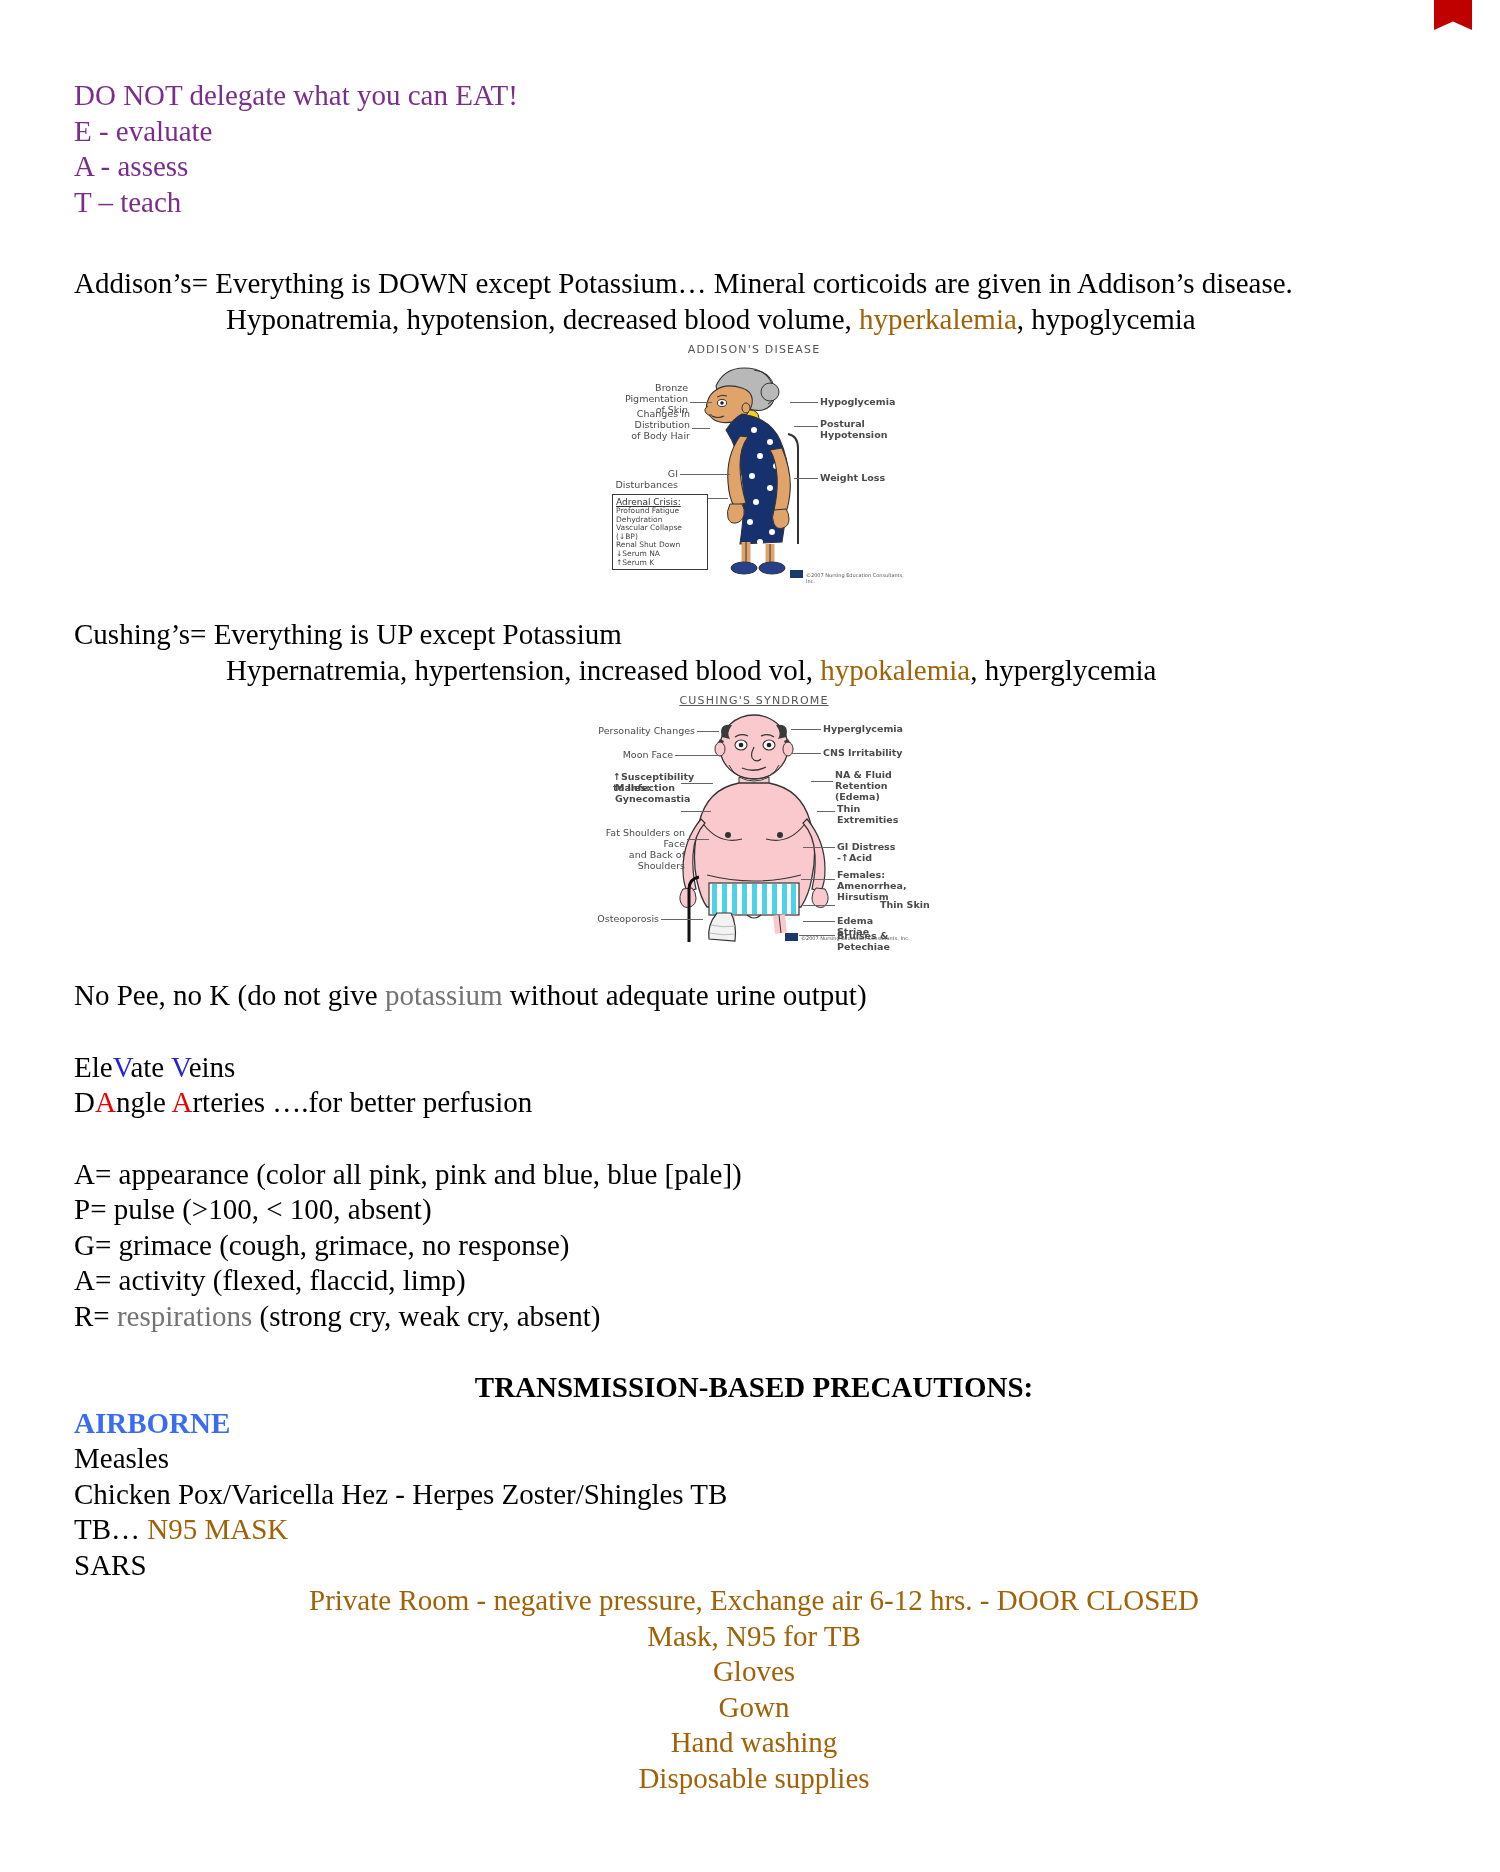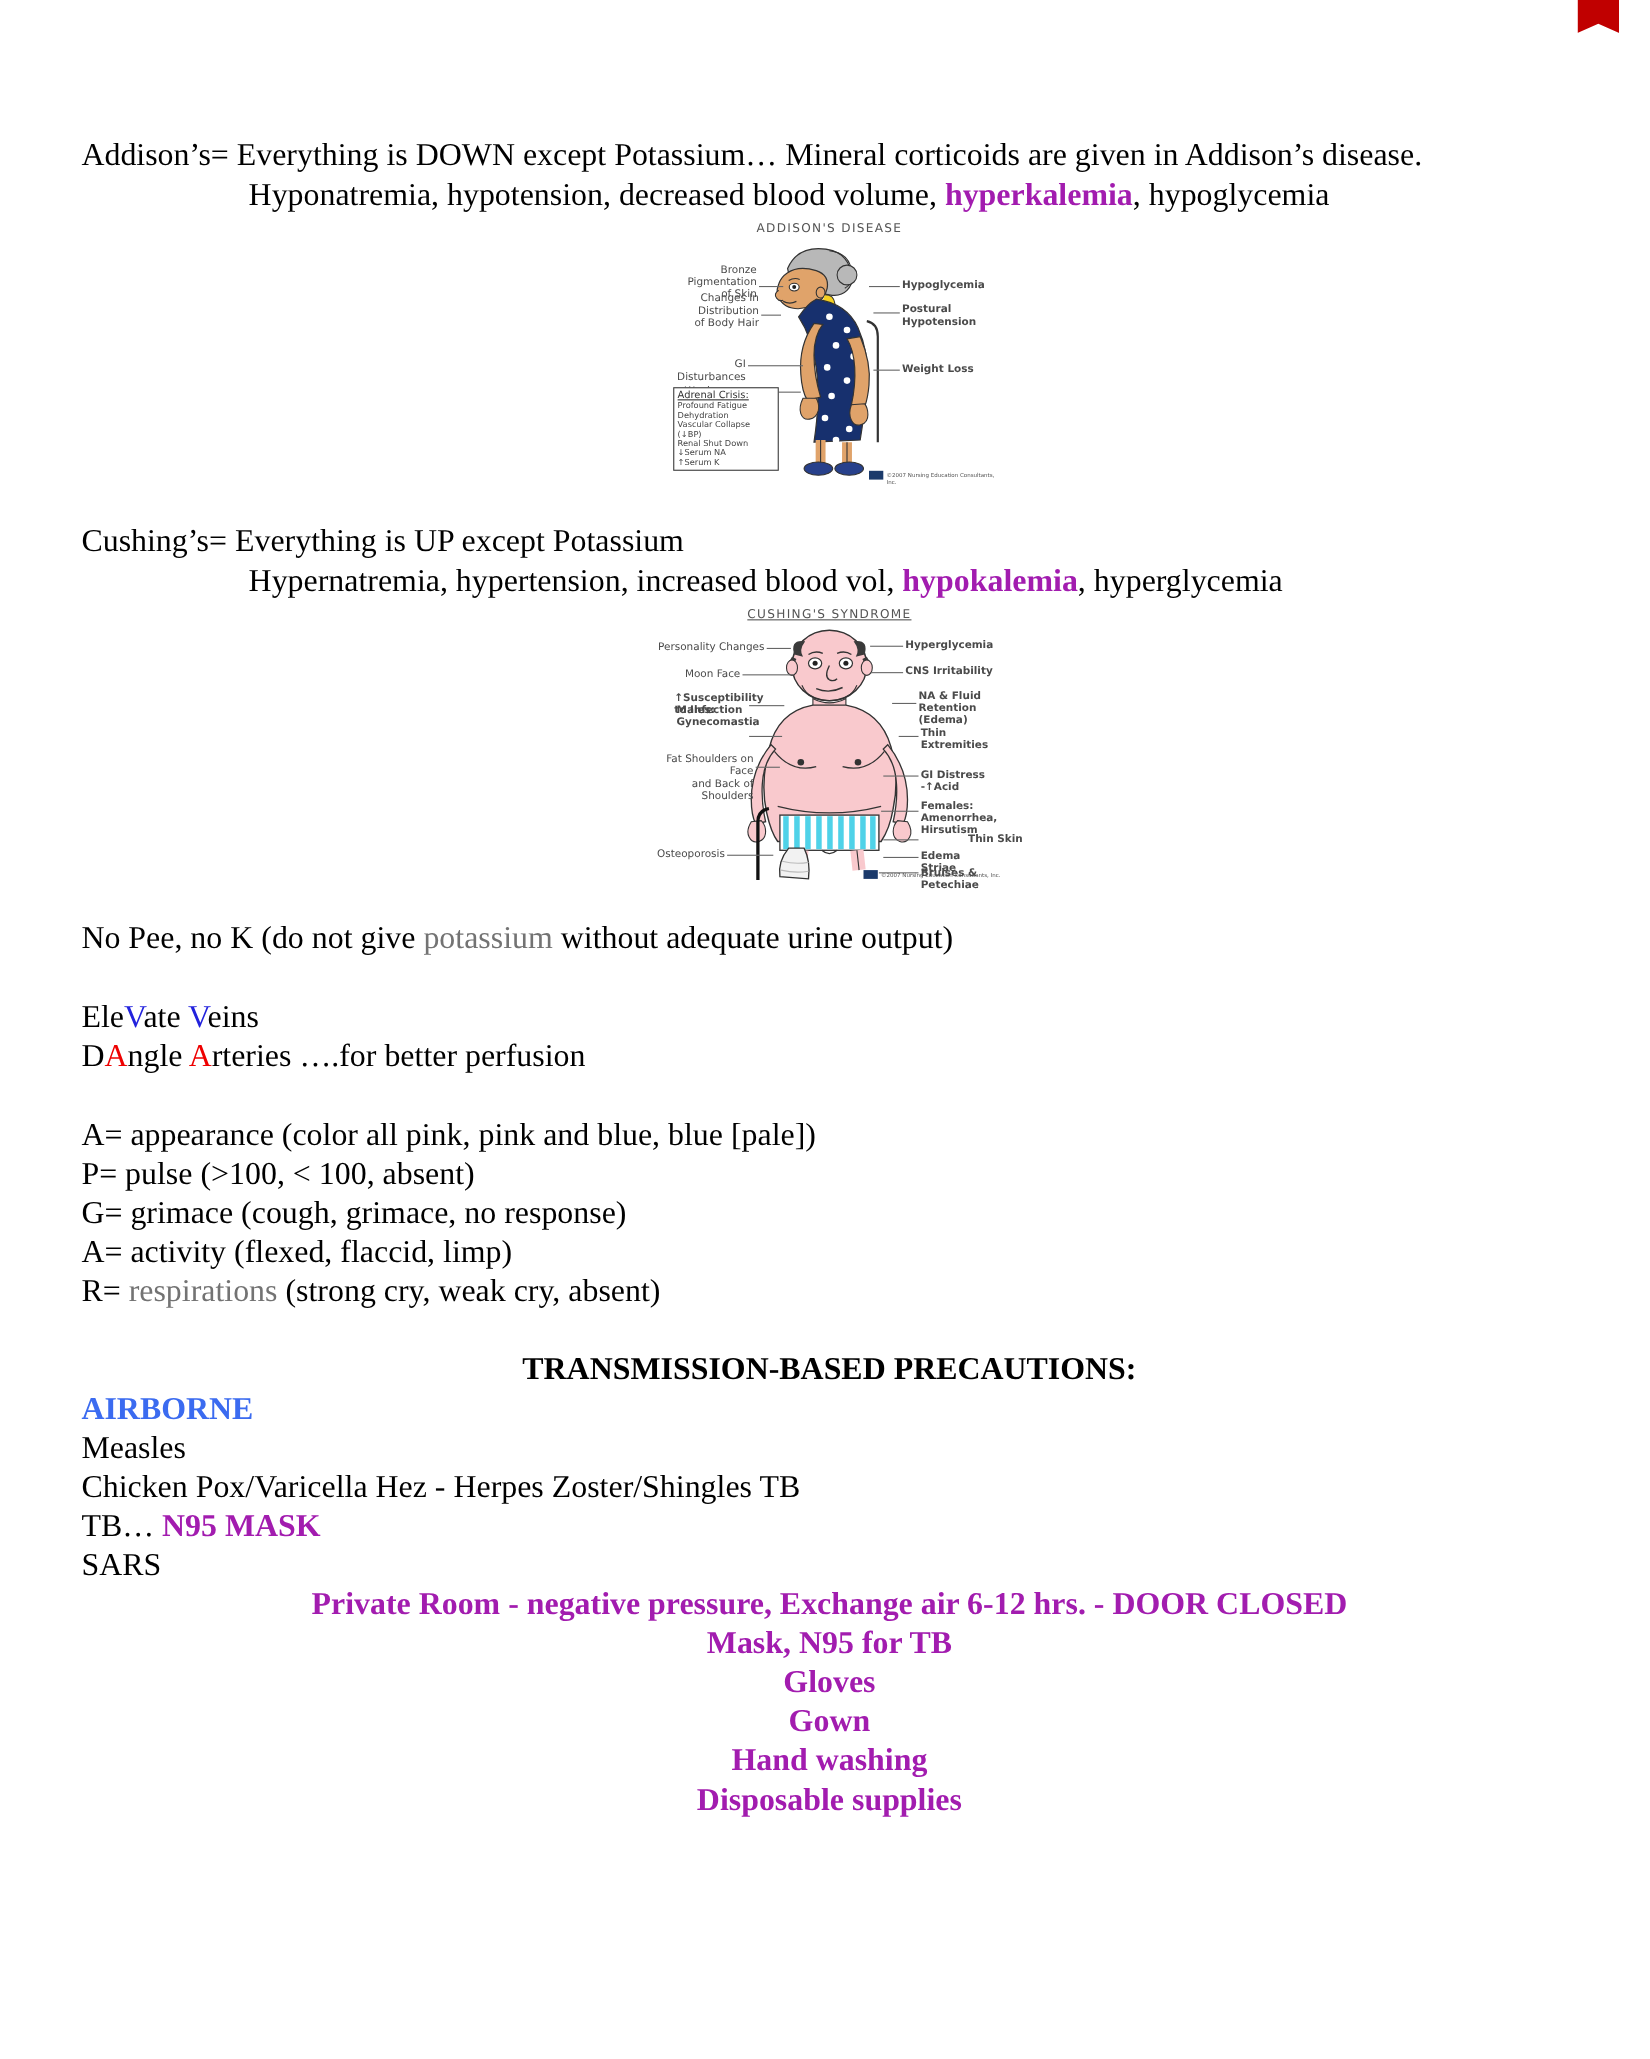--- a/index.html
+++ b/index.html
@@ -33,21 +33,21 @@
     left: 74px;
     top: 78px;
     width: 1360px;
   }
   .line {
     font-size: 29px;
     line-height: 35.5px;
     white-space: pre-wrap;
   }
   .purple { color: #7b2d8b; }
-  .red { color: #a21caf; font-weight: bold; }
+  .red { color: #a16207; }
   .green { color: #737373; }
   .blue-accent { color: #2222dd; }
   .red-accent { color: #ee0000; }
   .royal { color: #3b6bf0; }
   .bold { font-weight: bold; }
   .spacer-sm { height: 18px; }
   .spacer-md { height: 36px; }
   .spacer-lg { height: 46px; }
   .indent { padding-left: 152px; }
   .center { text-align: center; }
@@ -124,20 +124,26 @@
 </style>
 </head>
 <body>
 
 <div class="page">
 
   <div class="flag-marker"></div>
 
   <div class="doc-body">
 
+    <div>
+      <div class="line purple">DO NOT delegate what you can EAT!</div>
+      <div class="line purple">E - evaluate</div>
+      <div class="line purple">A - assess</div>
+      <div class="line purple">T – teach</div>
+    </div>
 
     <div class="spacer-lg"></div>
 
     <div>
       <div class="line">Addison’s= Everything is DOWN except Potassium… Mineral corticoids are given in Addison’s disease.</div>
       <div class="line indent"><span>Hyponatremia, hypotension, decreased blood volume, </span><span class="red">hyperkalemia</span><span>, hypoglycemia</span></div>
 
       <div class="figure" style="width:300px;">
         <div class="fig-title">ADDISON'S DISEASE</div>
         <div class="fig-canvas add-canvas">

